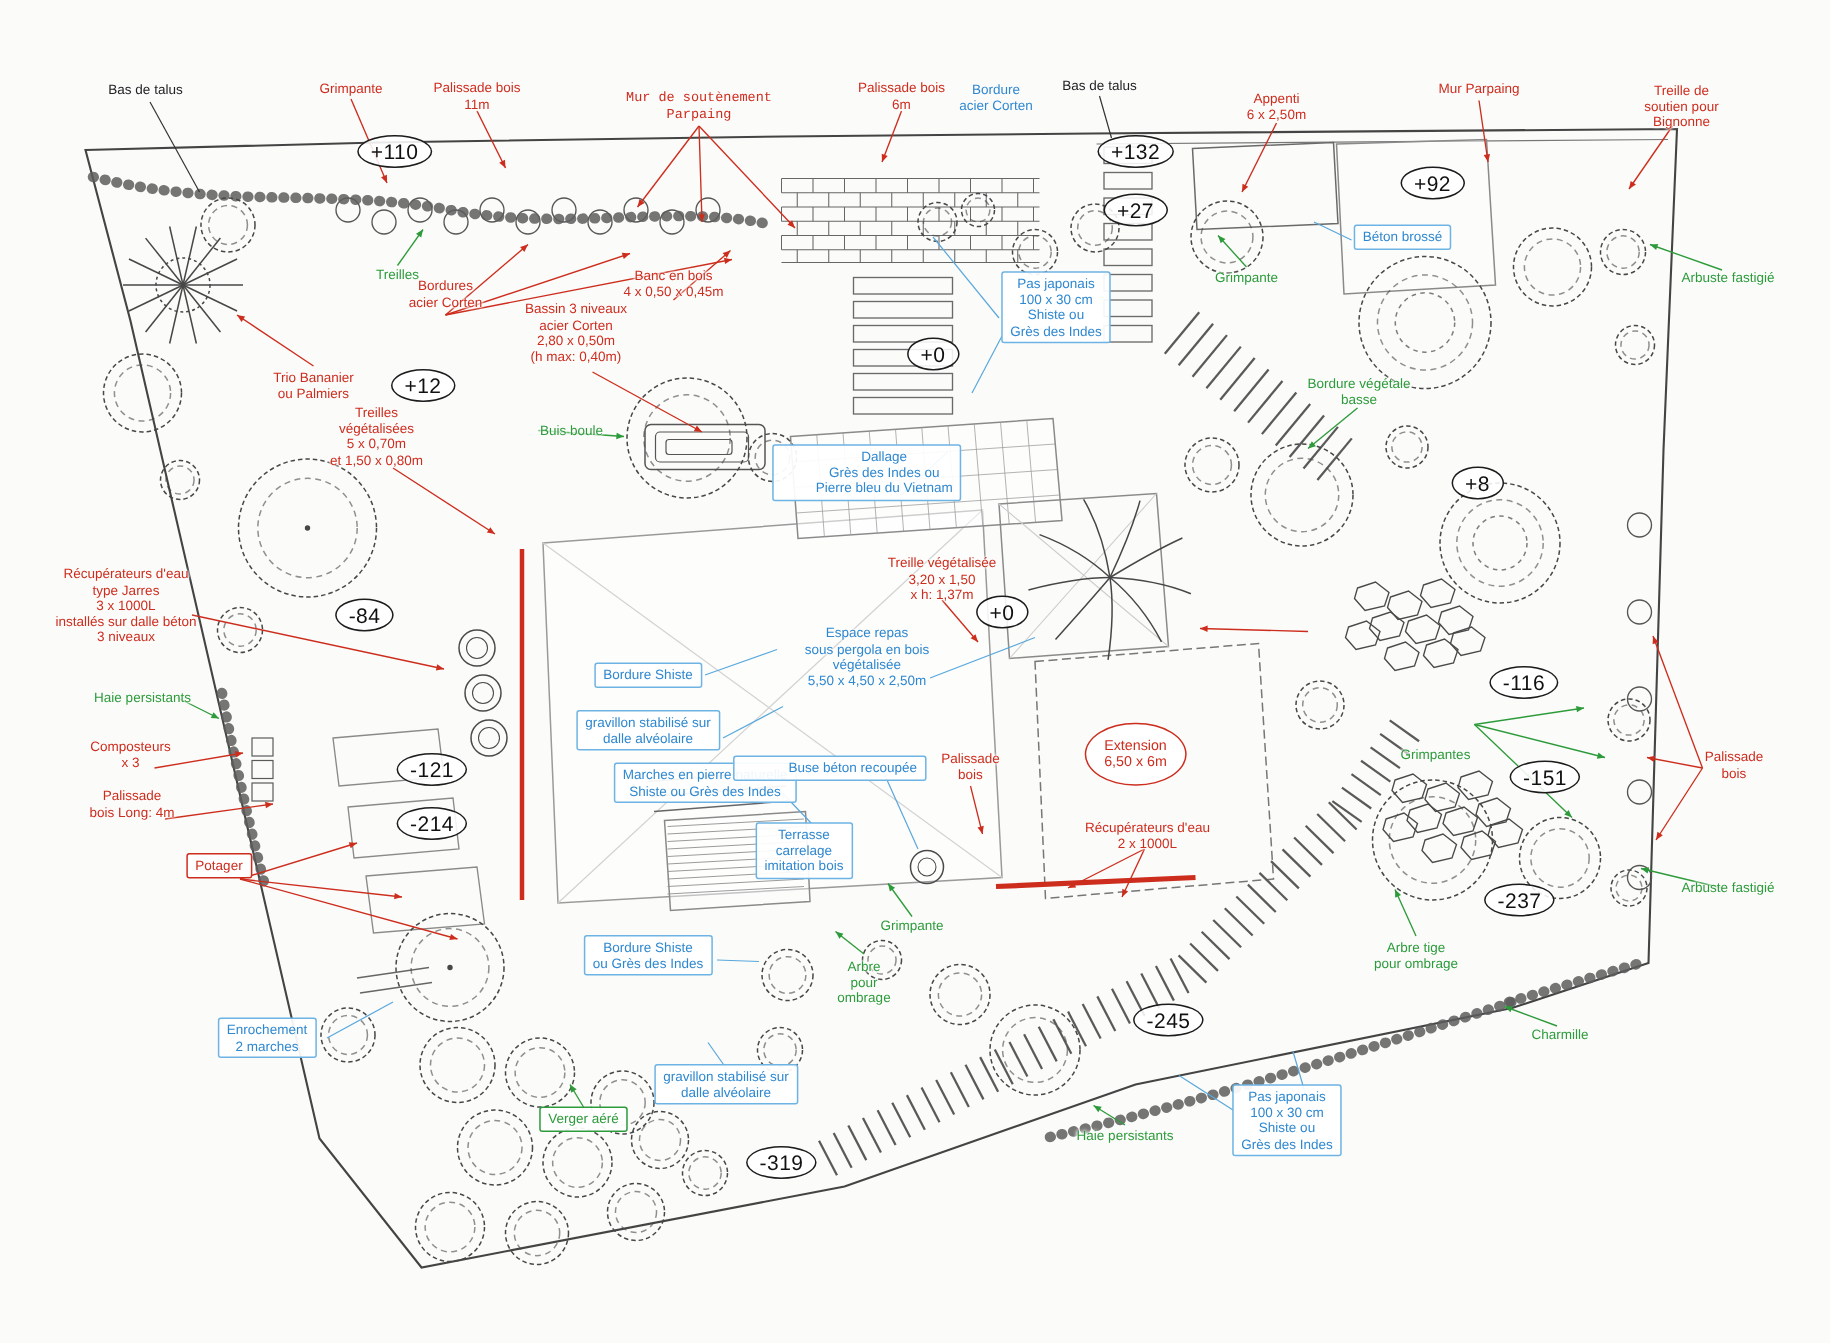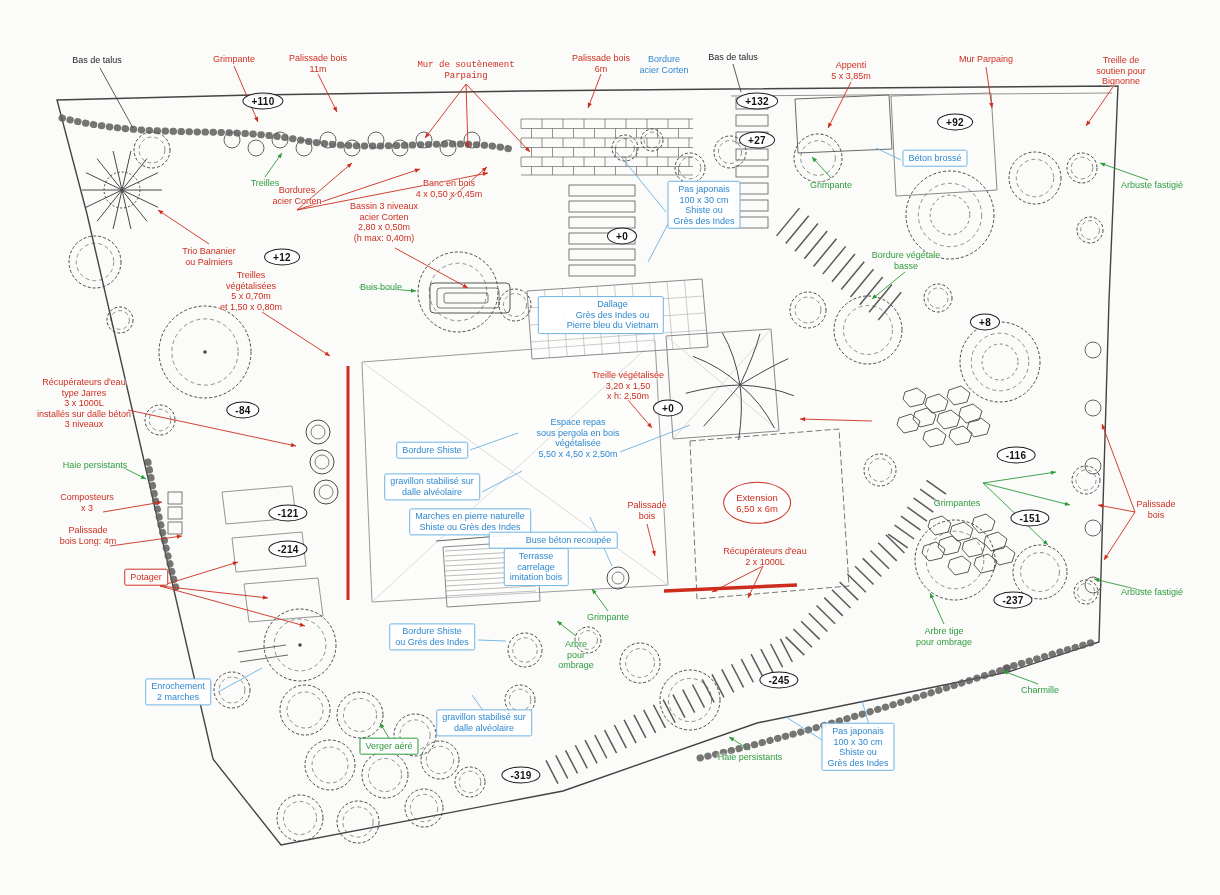--- a/index.html
+++ b/index.html
@@ -13,21 +13,21 @@
   .plain{text-shadow:0 0 2px #fff,0 0 2px #fff,0 0 3px #fff,0 0 3px #fff}
   .box{background:rgba(255,255,255,.93);border:1px solid currentColor;padding:2px 5px;border-radius:2px}
   .box.c-blue{border-color:#6db4e4}
   .ellipse{background:rgba(255,255,255,.9);border:1.7px solid #cd2d1d;border-radius:50%;
            padding:9px 12px;font-size:9.5px}
   .c-red{color:#cd2d1d}
   .c-green{color:#2d9b3a}
   .c-blue{color:#2f88cf}
   .c-black{color:#222}
   .elev{position:absolute;transform:translate(-50%,-50%);border:1.3px solid #1c1c1c;border-radius:50%;
-        background:rgba(255,255,255,.88);color:#111;font-size:10px;font-weight:700;
+        background:rgba(255,255,255,.88);color:#111;font-size:14px;font-weight:400;
         padding:2px 8px;z-index:3;letter-spacing:.3px}
 </style>
 </head>
 <body>
 
 <div id="plan">
   <svg id="sketch" width="1220" height="895" viewBox="0 0 1220 895">
       <path d="M57,100 L252,95 L522,91 L728,89 L1118,86 L1109,300 L1099,642 L1008,672 L757,723 L563,791 L281,845 L213,759 L148,478 L87,214 Z" stroke="#444" stroke-width="1.4" fill="none"></path>
       <path d="M731,96 L1112,93" stroke="#777" stroke-width="0.8" fill="none"></path>
       <polygon points="362,362 655,340 668,585 372,602" fill="#ffffff" fill-opacity="0.55" stroke="#9a9a9a" stroke-width="1"></polygon>
@@ -573,21 +573,21 @@
       <div class="ann plain c-red" style="left: 318px; top: 64px;">Palissade bois
 11m</div>
       <div class="ann plain c-red" style="left: 466px; top: 71px; font-family: Liberation Mono, monospace;">Mur de soutènement
 Parpaing</div>
       <div class="ann plain c-red" style="left: 601px; top: 64px;">Palissade bois
 6m</div>
       <div class="ann plain c-blue" style="left: 664px; top: 65px;">Bordure
 acier Corten</div>
       <div class="ann plain c-black" style="left: 733px; top: 57px;">Bas de talus</div>
       <div class="ann plain c-red" style="left: 851px; top: 71px;">Appenti
-5 x 3,85m</div>
+6 x 2,50m</div>
       <div class="ann plain c-red" style="left: 986px; top: 59px;">Mur Parpaing</div>
       <div class="ann plain c-red" style="left: 1121px; top: 71px;">Treille de
 soutien pour
 Bignonne</div>
       <div class="ann plain c-green" style="left: 265px; top: 183px;">Treilles</div>
       <div class="ann plain c-red" style="left: 297px; top: 196px;">Bordures
 acier Corten</div>
       <div class="ann plain c-red" style="left: 449px; top: 189px;">Banc en bois
 4 x 0,50 x 0,45m</div>
       <div class="ann plain c-red" style="left: 384px; top: 222px;">Bassin 3 niveaux
@@ -603,47 +603,47 @@
       <div class="ann plain c-green" style="left: 1152px; top: 185px;">Arbuste fastigié</div>
       <div class="ann plain c-red" style="left: 209px; top: 257px;">Trio Bananier
 ou Palmiers</div>
       <div class="ann plain c-red" style="left: 251px; top: 291px;">Treilles
 végétalisées
 5 x 0,70m
 et 1,50 x 0,80m</div>
       <div class="ann plain c-green" style="left: 337px; top: 287px; margin-left: 44px;">Buis boule</div>
       <div class="ann plain c-green" style="left: 906px; top: 261px;">Bordure végétale
 basse</div>
-      <div class="ann box c-blue" style="left: 601px; top: 315px; padding-left: 28px;">Dallage
+      <div class="ann box c-blue" style="left: 578px; top: 315px; padding-left: 28px;">Dallage
 Grès des Indes ou
 Pierre bleu du Vietnam</div>
       <div class="ann plain c-red" style="left: 628px; top: 386px;">Treille végétalisée
 3,20 x 1,50
-x h: 2,50m</div>
+x h: 1,37m</div>
       <div class="ann plain c-red" style="left: 84px; top: 404px;">Récupérateurs d'eau
 type Jarres
 3 x 1000L
 installés sur dalle béton
 3 niveaux</div>
       <div class="ann plain c-blue" style="left: 578px; top: 438px;">Espace repas
 sous pergola en bois
 végétalisée
 5,50 x 4,50 x 2,50m</div>
       <div class="ann plain c-green" style="left: 95px; top: 465px;">Haie persistants</div>
       <div class="ann box c-blue" style="left: 432px; top: 450px;">Bordure Shiste</div>
       <div class="ann plain c-green" style="left: 957px; top: 483px; margin-top: 20px;">Grimpantes</div>
       <div class="ann plain c-red" style="left: 87px; top: 503px;">Composteurs
 x 3</div>
       <div class="ann box c-blue" style="left: 432px; top: 487px;">gravillon stabilisé sur
 dalle alvéolaire</div>
       <div class="ann plain c-red" style="left: 88px; top: 536px;">Palissade
 bois Long: 4m</div>
       <div class="ann box c-blue" style="left: 470px; top: 522px;">Marches en pierre naturelle
 Shiste ou Grès des Indes</div>
-      <div class="ann box c-blue" style="left: 553px; top: 540px; padding-left: 36px;">Buse béton recoupée</div>
+      <div class="ann box c-blue" style="left: 553px; top: 512px; padding-left: 36px;">Buse béton recoupée</div>
       <div class="ann plain c-red" style="left: 647px; top: 511px;">Palissade
 bois</div>
       <div class="ann ellipse c-red" style="left: 757px; top: 503px;">Extension
 6,50 x 6m</div>
       <div class="ann plain c-red" style="left: 1156px; top: 510px;">Palissade
 bois</div>
       <div class="ann box c-blue" style="left: 536px; top: 567px;">Terrasse
 carrelage
 imitation bois</div>
       <div class="ann plain c-red" style="left: 765px; top: 557px;">Récupérateurs d'eau

